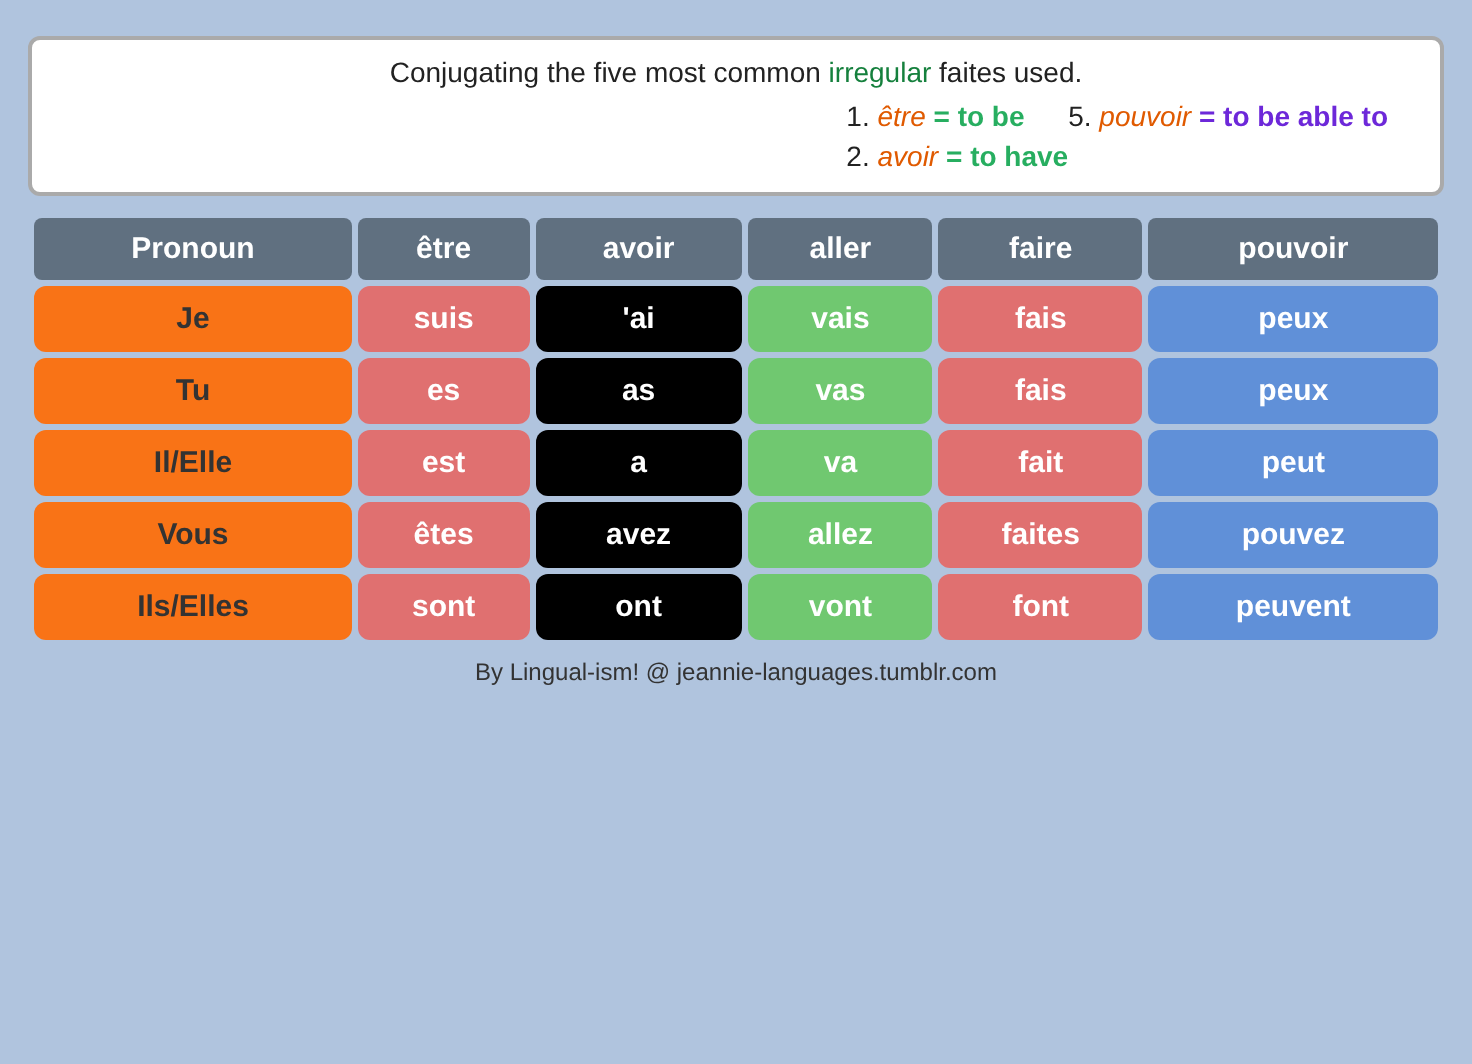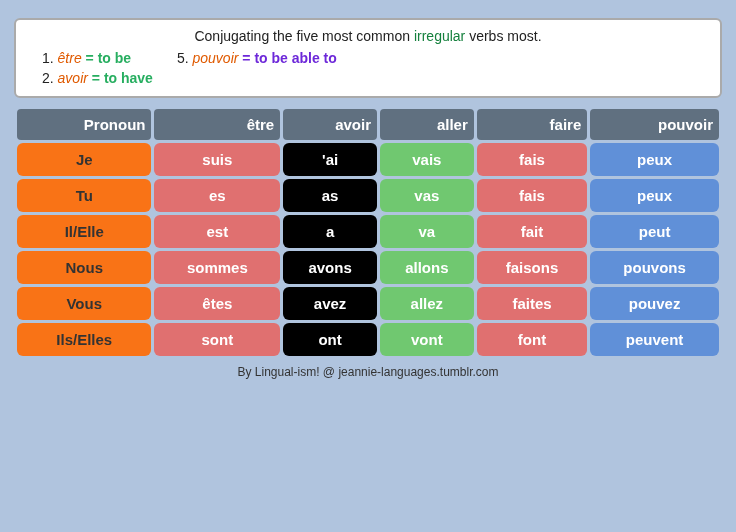--- a/index.html
+++ b/index.html
@@ -40,24 +40,23 @@
       text-align: center;
       font-size: 14px;
       color: #222;
       margin-bottom: 6px;
     }
     .intro-top .irregular {
       color: #15803d;
     }
     .verbs-list {
       display: flex;
-      justify-content: flex-start;
+      justify-content: flex-end;
       align-items: flex-start;
       padding: 0 10px;
-      gap: 24px;
     }
     .verbs-col {
       display: flex;
       flex-direction: column;
       gap: 4px;
       font-size: 14px;
       color: #222;
     }
     .verb-entry .verb-name {
       color: #e05a00;
@@ -78,21 +77,21 @@
     .main-table {
       width: 100%;
       border-collapse: separate;
       border-spacing: 3px;
     }
     .main-table th {
       background: #607080;
       color: white;
       font-size: 15px;
       font-weight: bold;
-      text-align: right;
+      text-align: center;
       padding: 7px 6px;
       border-radius: 4px;
     }
     .main-table td {
       text-align: center;
       font-size: 15px;
       font-weight: bold;
       padding: 8px 4px;
       border-radius: 6px;
       color: white;
@@ -117,21 +116,21 @@
 </head>
 <body>
 
 <div class="title-section">
   <div class="title-line1"></div>
   <div class="title-line2"></div>
 </div>
 
 <div class="intro-box">
   <div class="intro-top">
-    <span>Conjugating the five most common </span><span class="irregular">irregular</span><span> verbs most.</span>
+    <span>Conjugating the five most common </span><span class="irregular">irregular</span><span> faites used.</span>
   </div>
   <div class="verbs-list">
     <div class="verbs-col">
       <div class="verb-entry">
         <span>1. </span><span class="verb-name">être</span><span> </span><span class="verb-meaning">= to be</span>
       </div>
       <div class="verb-entry">
         <span>2. </span><span class="verb-name">avoir</span><span> </span><span class="verb-meaning">= to have</span>
       </div>
     </div>
@@ -173,28 +172,20 @@
       </tr>
       <tr>
         <td class="td-pronoun">Il/Elle</td>
         <td class="td-etre">est</td>
         <td class="td-avoir">a</td>
         <td class="td-aller">va</td>
         <td class="td-faire">fait</td>
         <td class="td-pouvoir">peut</td>
       </tr>
       <tr>
-        <td class="td-pronoun">Nous</td>
-        <td class="td-etre">sommes</td>
-        <td class="td-avoir">avons</td>
-        <td class="td-aller">allons</td>
-        <td class="td-faire">faisons</td>
-        <td class="td-pouvoir">pouvons</td>
-      </tr>
-      <tr>
         <td class="td-pronoun">Vous</td>
         <td class="td-etre">êtes</td>
         <td class="td-avoir">avez</td>
         <td class="td-aller">allez</td>
         <td class="td-faire">faites</td>
         <td class="td-pouvoir">pouvez</td>
       </tr>
       <tr>
         <td class="td-pronoun">Ils/Elles</td>
         <td class="td-etre">sont</td>

